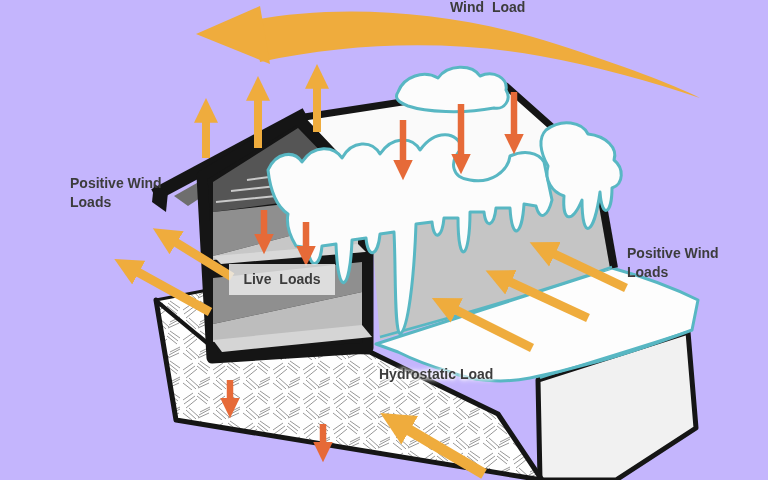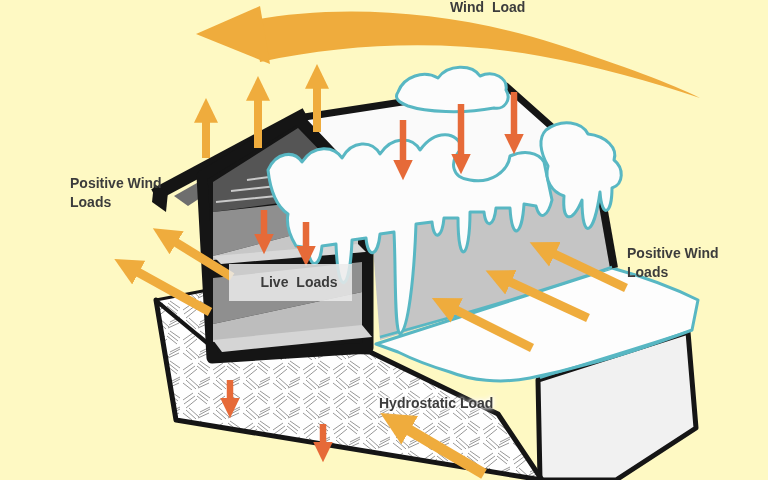--- a/index.html
+++ b/index.html
@@ -1,24 +1,24 @@
 <!DOCTYPE html>
 <html style="--arrow-yellow: #EFAC3D; --arrow-red: #E66A38; --snow-outline: #58B7C3; --outline-black: #151515; --label-text: #3C3C3C; --wall-gray: #C5C5C5; --roof-white: #FAFAFA;"><head>
 <meta charset="utf-8">
 <style>
   html,body{margin:0;padding:0;background:#fff;}
-  #stage{position:relative;width:768px;height:480px;background:#fef9c3;overflow:hidden;
+  #stage{position:relative;width:768px;height:480px;background:#c4b5fd;overflow:hidden;
          font-family:"Liberation Sans", sans-serif;}
   svg{position:absolute;left:0;top:0;}
   .lbl{position:absolute;color:var(--label-text,#3c3c3c);font-weight:bold;font-size:14px;
        line-height:19px;white-space:nowrap;}
   .ws{word-spacing:4px;}
-  .glow{text-shadow:0 0 3px #fff,0 0 5px #fff,0 0 7px #fff;margin-top:29px;}
-  #live-box{position:absolute;left:229px;top:264px;width:106px;height:37px;
-            background:rgba(235,235,235,0.85);display:flex;align-items:center;justify-content:center;padding-left:17px;}
+  .glow{text-shadow:0 0 3px #fff,0 0 5px #fff,0 0 7px #fff;}
+  #live-box{position:absolute;left:229px;top:264px;width:106px;height:31px;
+            background:rgba(235,235,235,0.85);display:flex;align-items:center;justify-content:center;}
   
   .strokeY{stroke:var(--arrow-yellow,#EFAC3D);}
   .fillY{fill:var(--arrow-yellow,#EFAC3D);}
   .strokeR{stroke:var(--arrow-red,#E66A38);}
   .fillR{fill:var(--arrow-red,#E66A38);}
   .teal{stroke:var(--snow-outline,#58B7C3);}
   .blk{stroke:var(--outline-black,#151515);}
   .arrow{fill:none;stroke-linecap:butt;}
 </style>
 </head>

